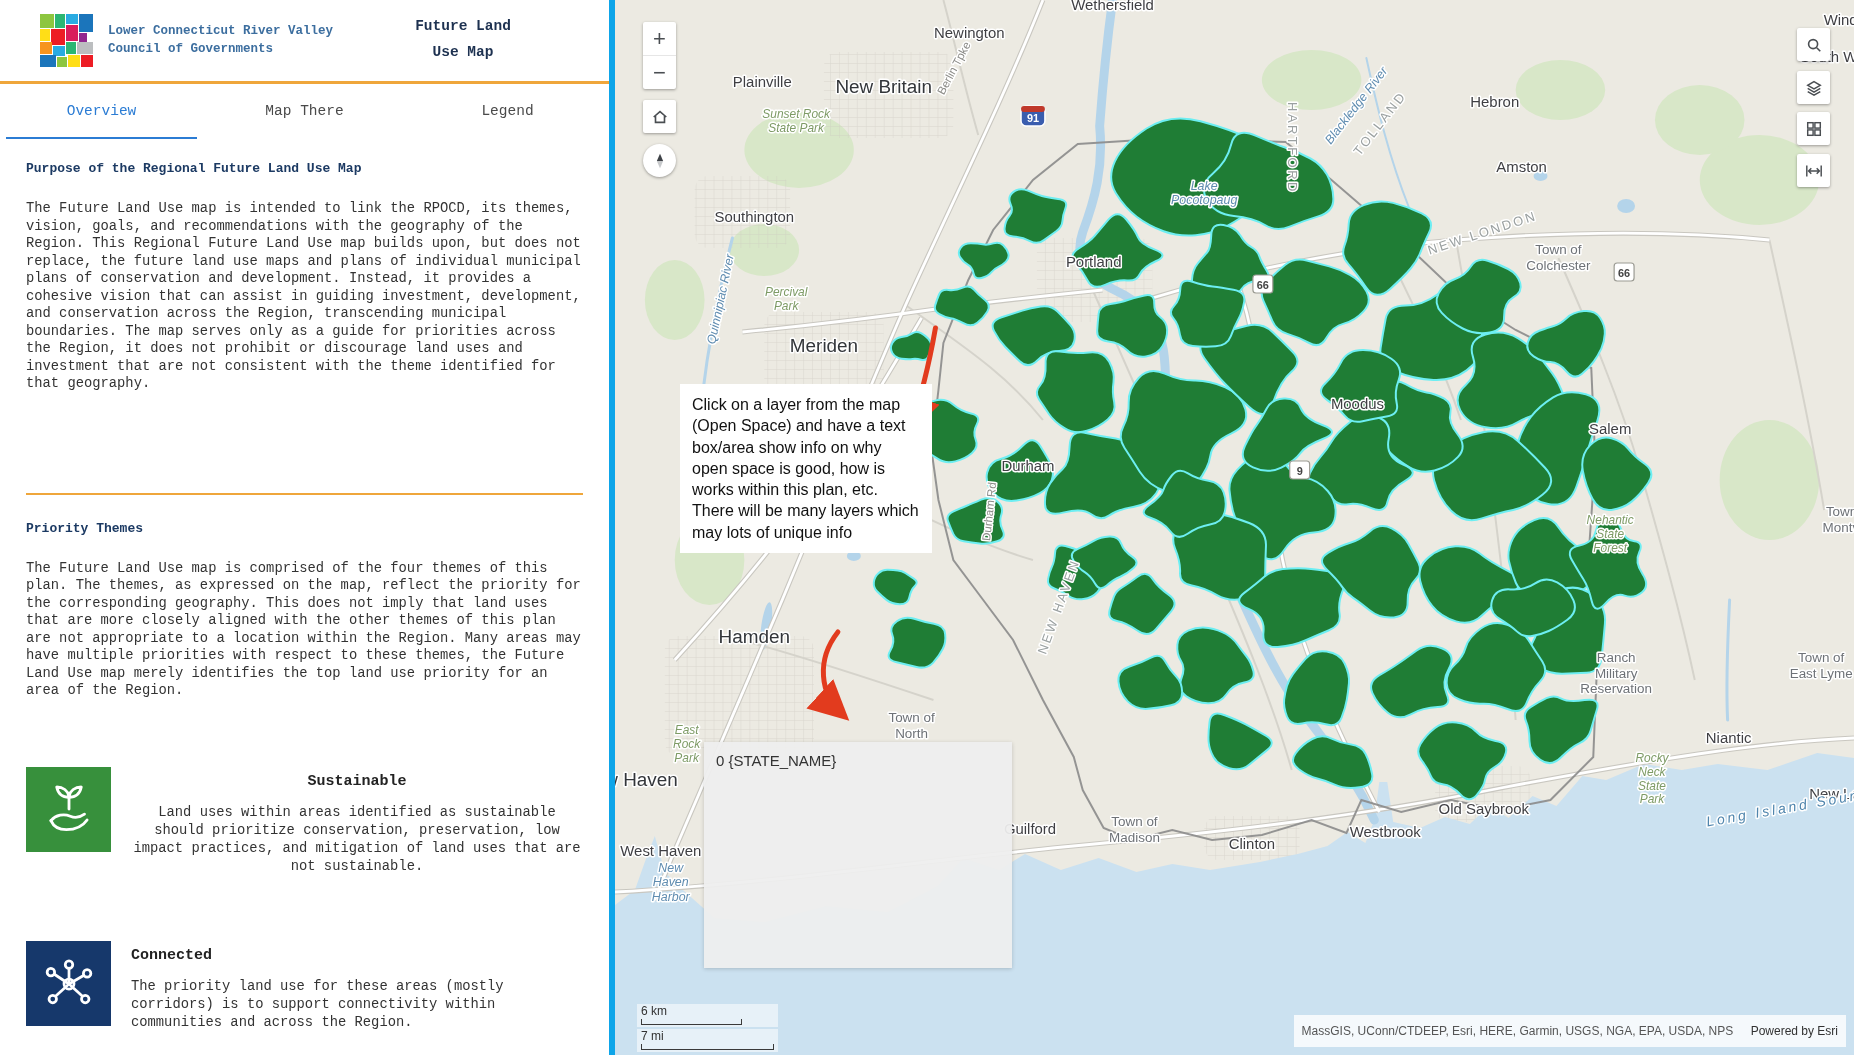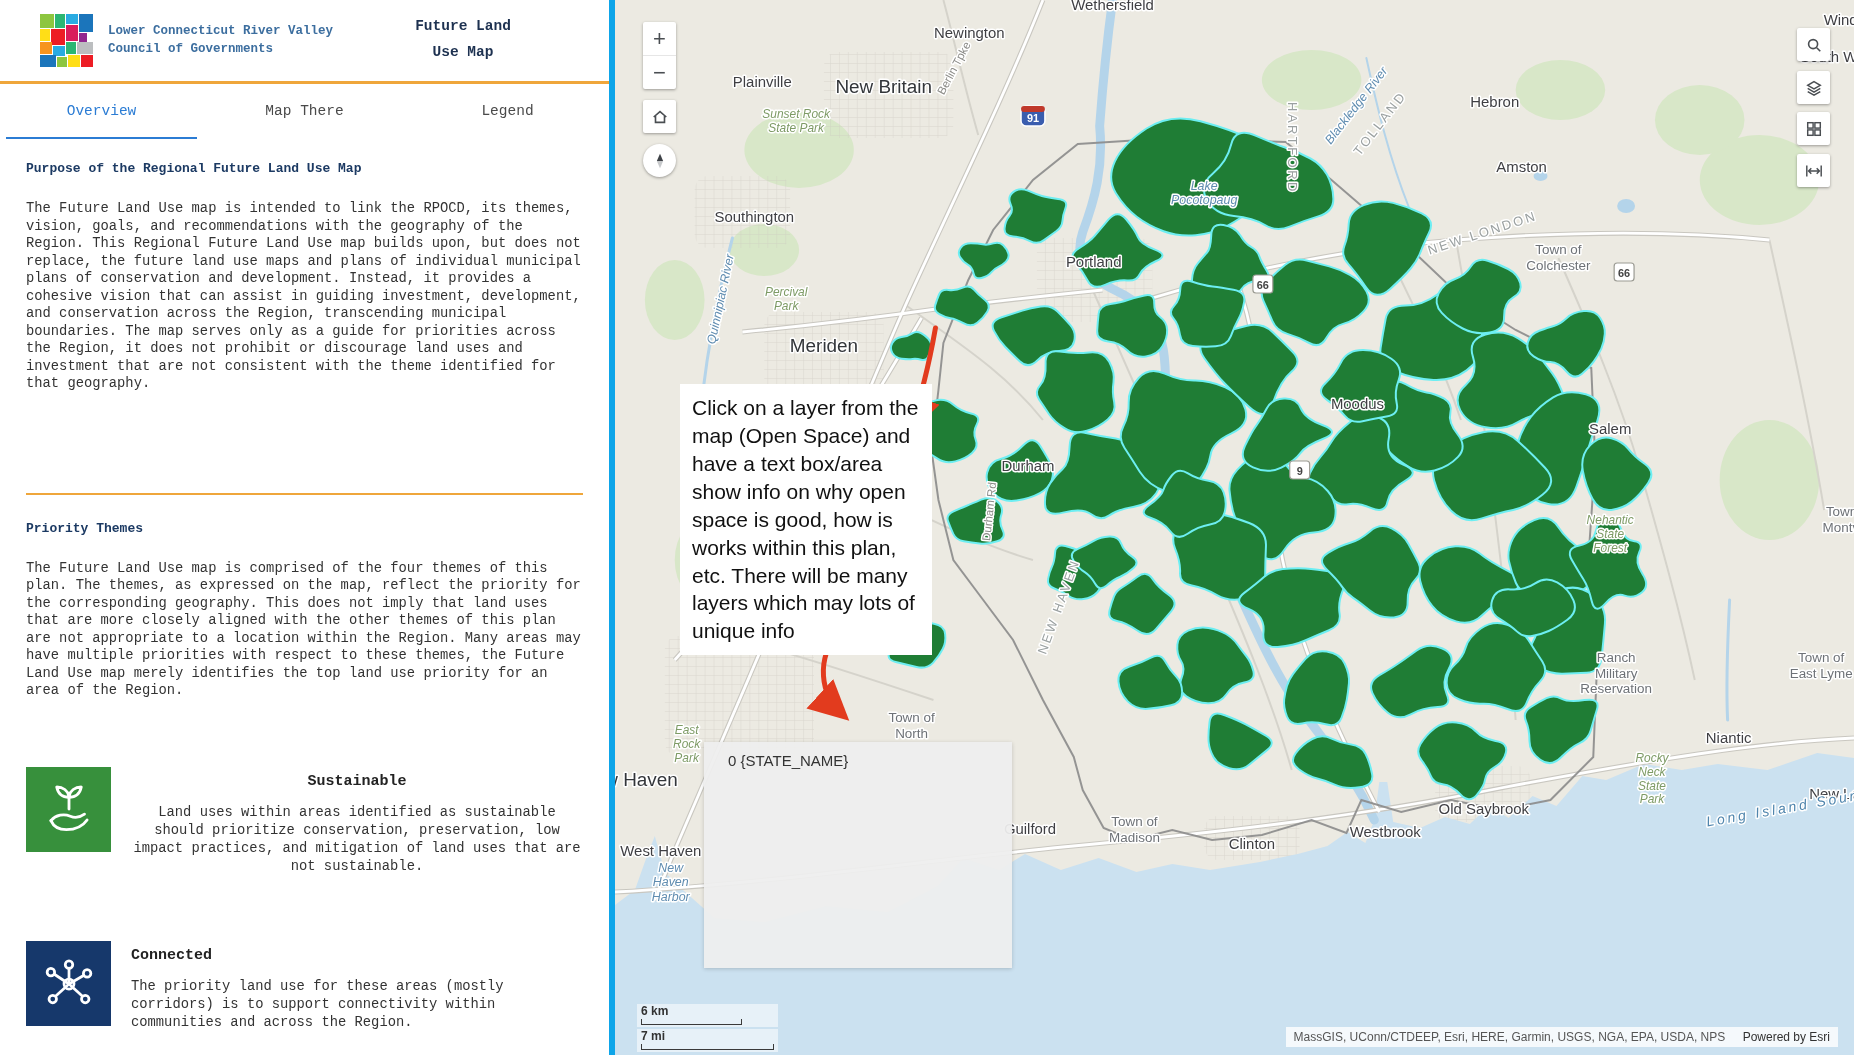--- a/index.html
+++ b/index.html
@@ -60,31 +60,31 @@
     box-shadow:0 1px 3px rgba(0,0,0,.35);display:flex;align-items:center;
     justify-content:center;cursor:pointer;color:#4a4e52;}
   .zoomgroup{position:absolute;left:28px;top:22px;width:33px;background:#fff;border-radius:2px;
     box-shadow:0 1px 3px rgba(0,0,0,.35);}
   .zoomgroup .zbtn{width:33px;height:33px;display:flex;align-items:center;justify-content:center;
     font-size:22px;color:#4a4e52;cursor:pointer;}
   .zoomgroup .zbtn + .zbtn{border-top:1px solid #e6e6e6;}
   .compass{border-radius:50%;}
 
   .annotation{position:absolute;left:65px;top:384px;width:228px;background:#fff;
-    color:#111;font-size:21px;line-height:1.33;padding:10px 12px;box-sizing:content-box;}
+    color:#111;font-size:16px;line-height:1.33;padding:10px 12px;box-sizing:content-box;}
   .popup{position:absolute;left:89px;top:742px;width:308px;height:226px;
     background:rgba(238,238,238,.94);box-shadow:0 1px 4px rgba(0,0,0,.18);
-    font-size:15px;color:#333;padding:10px 24px;box-sizing:border-box;}
-
-  .scalebar{position:absolute;left:22px;bottom:3px;font-size:12px;color:#323232;font-weight:bold;}
+    font-size:15px;color:#333;padding:10px 12px;box-sizing:border-box;}
+
+  .scalebar{position:absolute;left:22px;bottom:3px;font-size:12px;color:#323232;}
   .sb-row{background:rgba(255,255,255,.55);padding:0 4px 2px 4px;margin-top:2px;}
   .sb-line{height:5px;border:1px solid #3a3a3a;border-top:none;margin-top:1px;}
 
-  .attribution{position:absolute;right:16px;bottom:8px;background:rgba(255,255,255,.8);
-    padding:3px 8px;font-size:12px;color:#555;white-space:nowrap;}
+  .attribution{position:absolute;right:8px;bottom:8px;background:rgba(255,255,255,.8);
+    padding:9px 8px;font-size:12px;color:#555;white-space:nowrap;}
   .attribution .powered{color:#323232;margin-left:14px;text-decoration:none;}
 </style>
 </head>
 <body>
 
 <div class="app">
 
   <aside class="sidebar">
     <div class="sb-header">
       <div class="logo">

